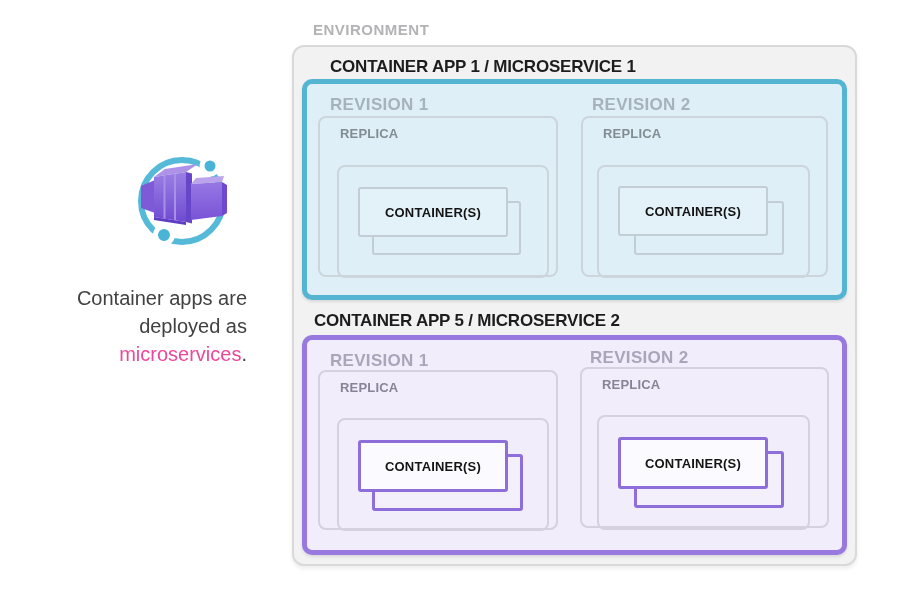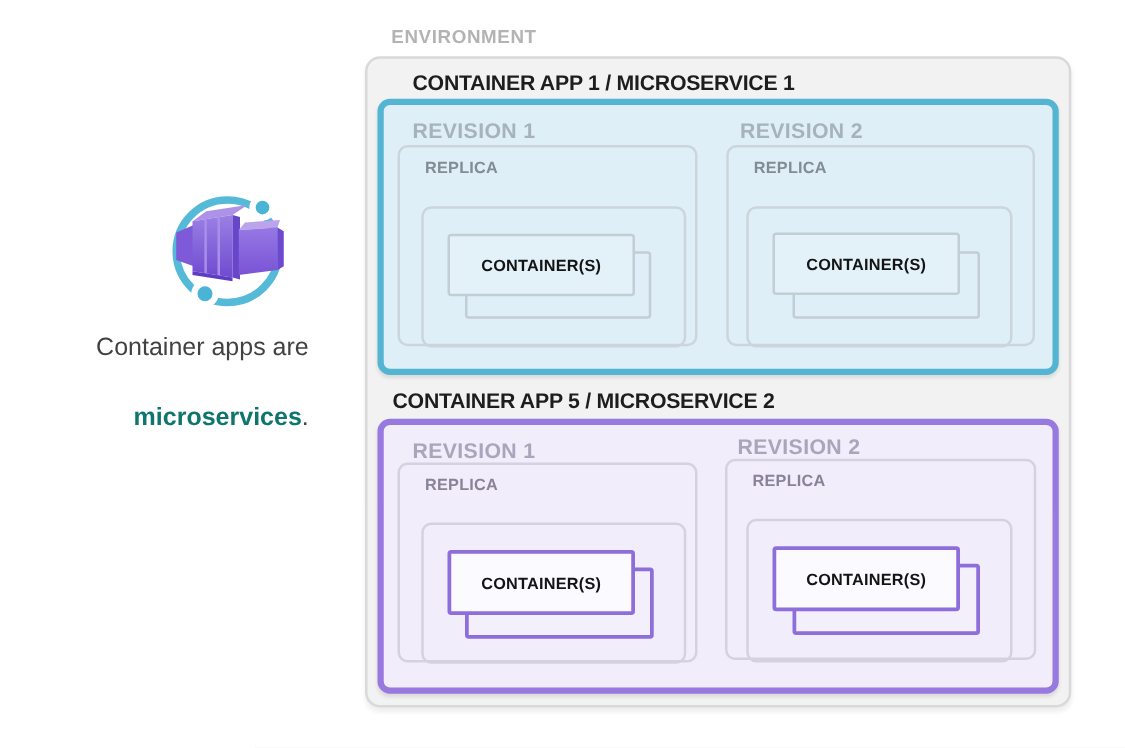--- a/index.html
+++ b/index.html
@@ -4,24 +4,24 @@
 <style>
   html,body{margin:0;padding:0;}
   body{
     width:900px;height:598px;position:relative;background:#ffffff;
     font-family:"Liberation Sans", sans-serif;overflow:hidden;
     -webkit-font-smoothing:antialiased;
   }
   
   .icon-wrap{position:absolute;left:136px;top:150px;width:100px;height:100px;}
   .caption{
-    position:absolute;left:20px;top:264px;width:227px;
+    position:absolute;left:20px;top:284px;width:227px;
     text-align:right;font-size:20px;line-height:28px;color:#414141;
   }
-  .caption b{color:#0f766e;font-weight:bold;margin-left:38px;}
+  .caption b{color:#ec4899;font-weight:normal;margin-left:38px;}
   
   .env-label{
     position:absolute;left:313px;top:21px;
     font-size:15px;font-weight:bold;color:#B3B3B5;letter-spacing:.5px;
   }
   .env-box{
     position:absolute;left:292px;top:45px;width:565px;height:521px;
     box-sizing:border-box;background:#F2F2F3;border:2px solid #D9D9DB;
     border-radius:12px;box-shadow:0 3px 4px rgba(0,0,0,.07);
   }
@@ -119,21 +119,21 @@
     <polygon points="55,34 86,32 86,66 55,70" fill="url(#gRight)"></polygon>
     <polygon points="86,32 91,35 91,63 86,66" fill="#6F48D0"></polygon>
 
     <circle cx="74" cy="16" r="8" fill="#49B4D6" stroke="#ffffff" stroke-width="5"></circle>
     <circle cx="28" cy="85" r="8.5" fill="#49B4D6" stroke="#ffffff" stroke-width="5"></circle>
   </svg>
 </div>
 
 <div class="caption">
   <span>Container apps are</span><br>
-  <br>
+  <span>deployed as</span><br>
   <b>microservices</b><span>.</span>
 </div>
 
 <div class="env-label">ENVIRONMENT</div>
 <div class="env-box"></div>
 
 <div class="app-label a1">CONTAINER APP 1 / MICROSERVICE 1</div>
 <div class="app-label a2">CONTAINER APP 5 / MICROSERVICE 2</div>
 
 <div class="app a1">

